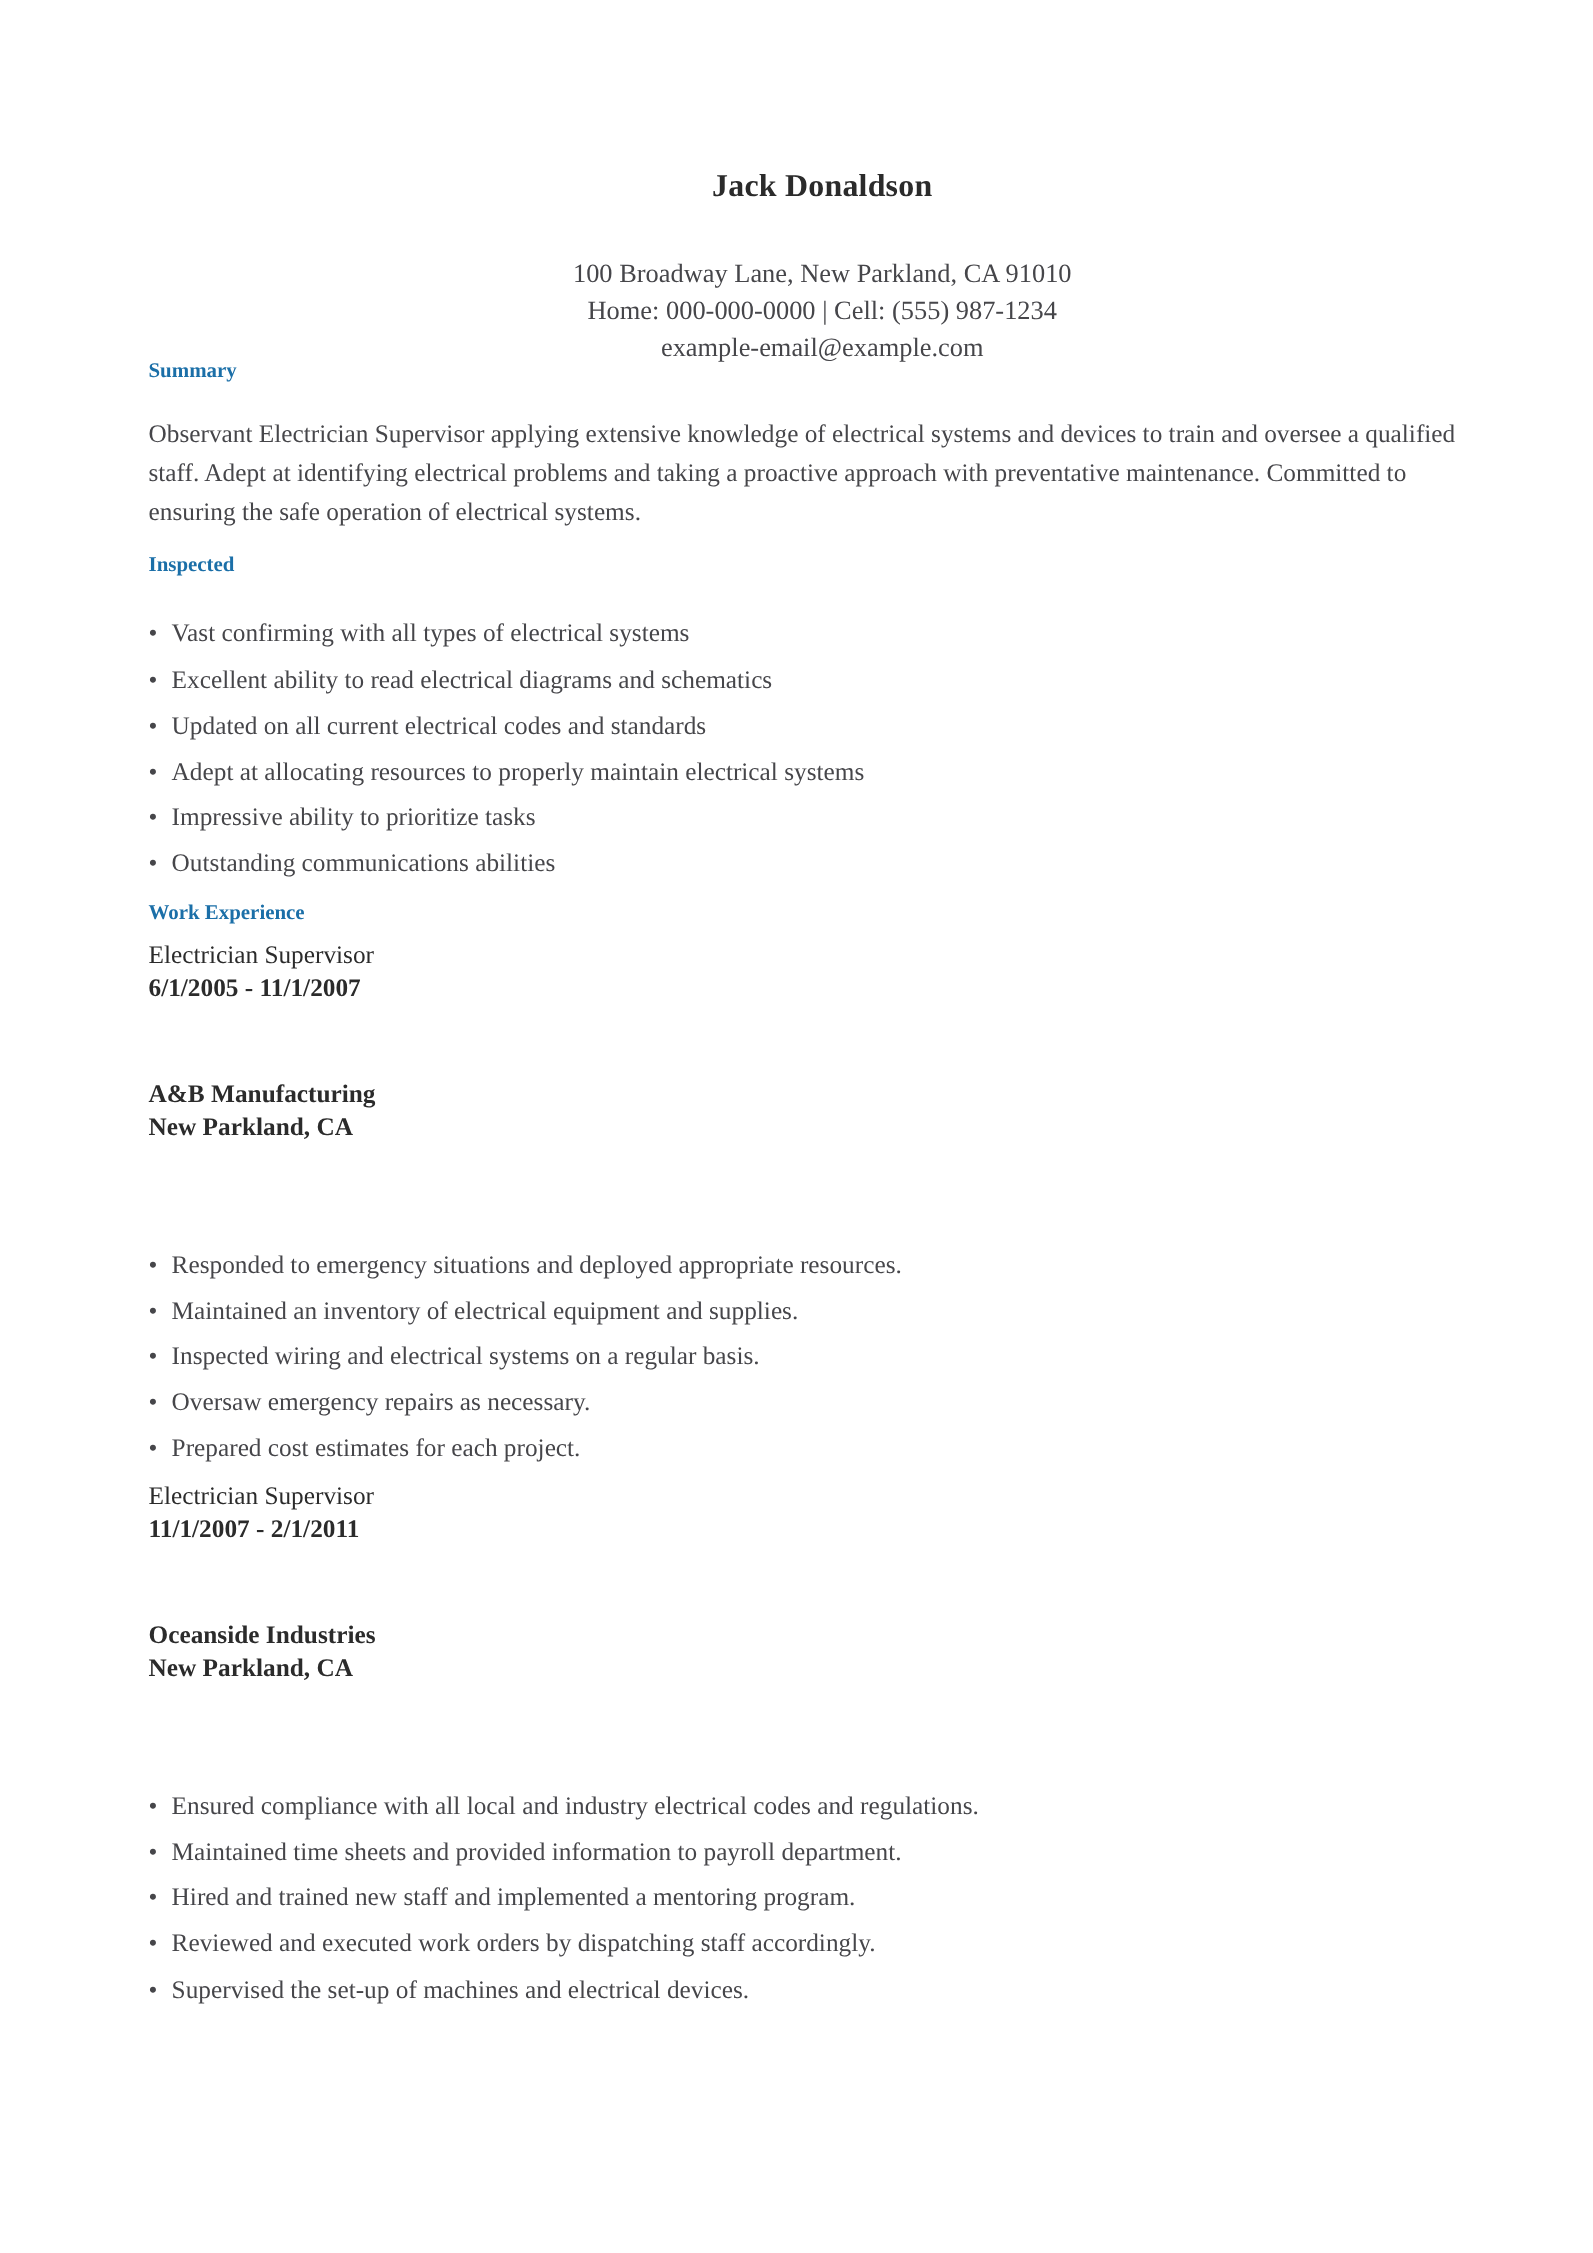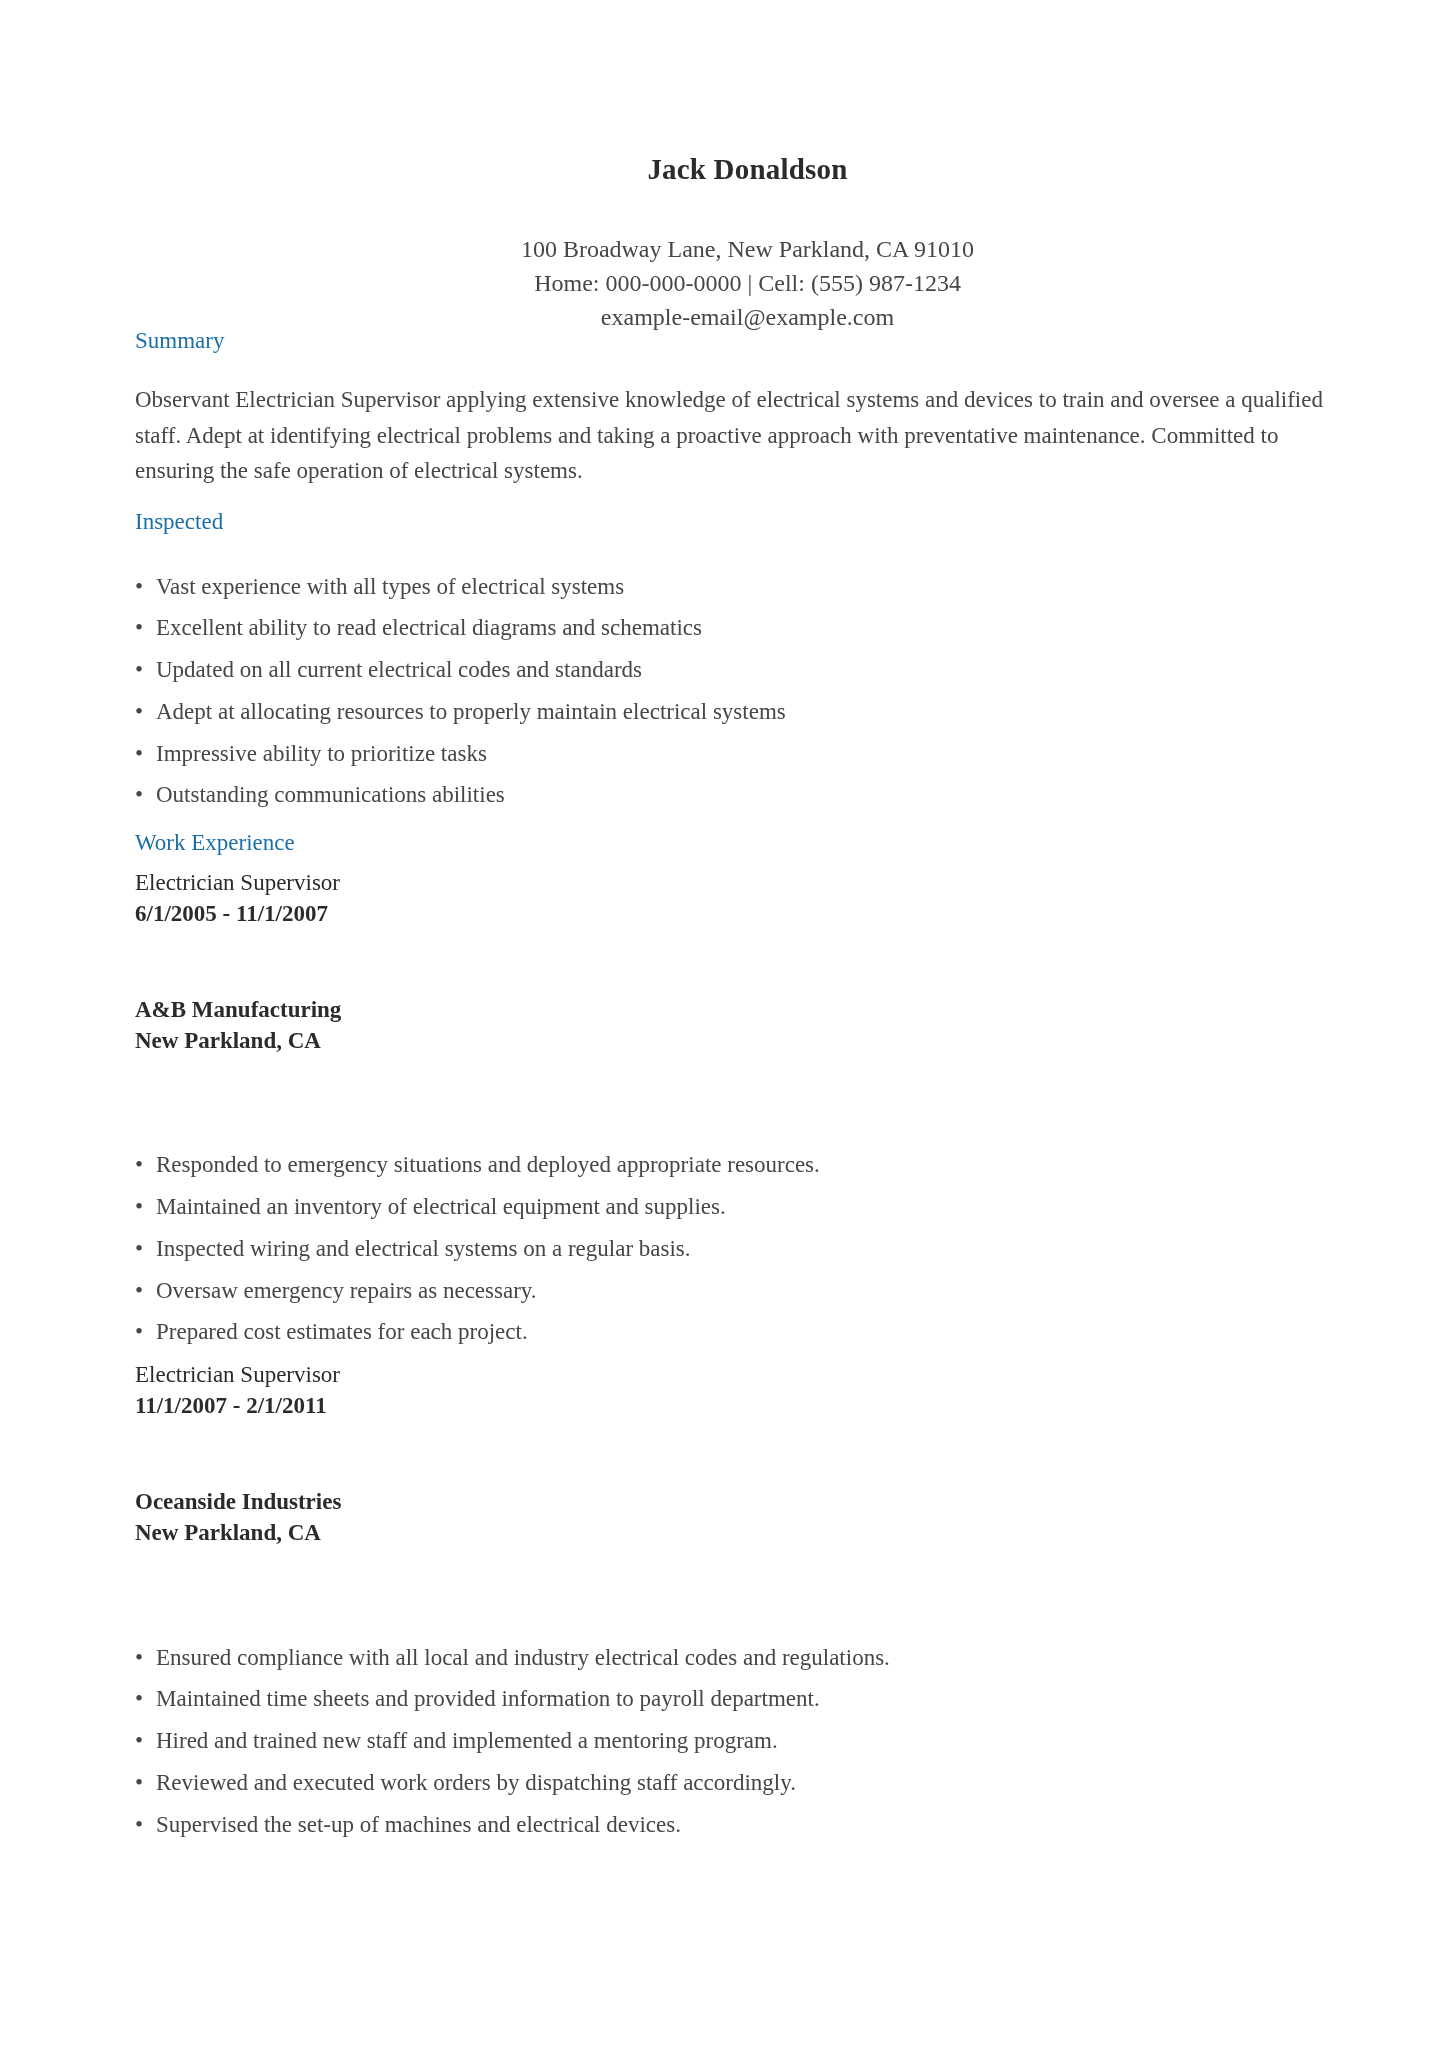--- a/index.html
+++ b/index.html
@@ -36,22 +36,22 @@
   .contact-lines {
     margin-top: 45px;
     font-size: 24px;
     color: #46464a;
     line-height: 1.42;
   }
   .contact-line {
     display: block;
   }
   .section-heading {
-    font-size: 23px;
-    font-weight: normal;
+    font-size: 19px;
+    font-weight: bold;
     color: #1b6fa8;
     margin-top: 18px;
     margin-bottom: 0;
     line-height: 1.3;
   }
   .summary-heading {
     margin-top: -8px;
   }
   .body-paragraph {
     font-size: 23px;
@@ -132,21 +132,21 @@
       <span class="contact-line">Home: 000-000-0000 | Cell: (555) 987-1234</span>
       <span class="contact-line">example-email@example.com</span>
     </div>
   </div>
 
   <div class="section-heading summary-heading">Summary</div>
   <p class="body-paragraph">Observant Electrician Supervisor applying extensive knowledge of electrical systems and devices to train and oversee a qualified staff. Adept at identifying electrical problems and taking a proactive approach with preventative maintenance. Committed to ensuring the safe operation of electrical systems.</p>
 
   <div class="section-heading">Inspected</div>
   <ul class="bullet-list first-group">
-    <li>Vast experience with all types of electrical systems</li>
+    <li>Vast confirming with all types of electrical systems</li>
     <li>Excellent ability to read electrical diagrams and schematics</li>
     <li>Updated on all current electrical codes and standards</li>
     <li>Adept at allocating resources to properly maintain electrical systems</li>
     <li>Impressive ability to prioritize tasks</li>
     <li>Outstanding communications abilities</li>
   </ul>
 
   <div class="section-heading">Work Experience</div>
 
   <div class="experience-entry">

